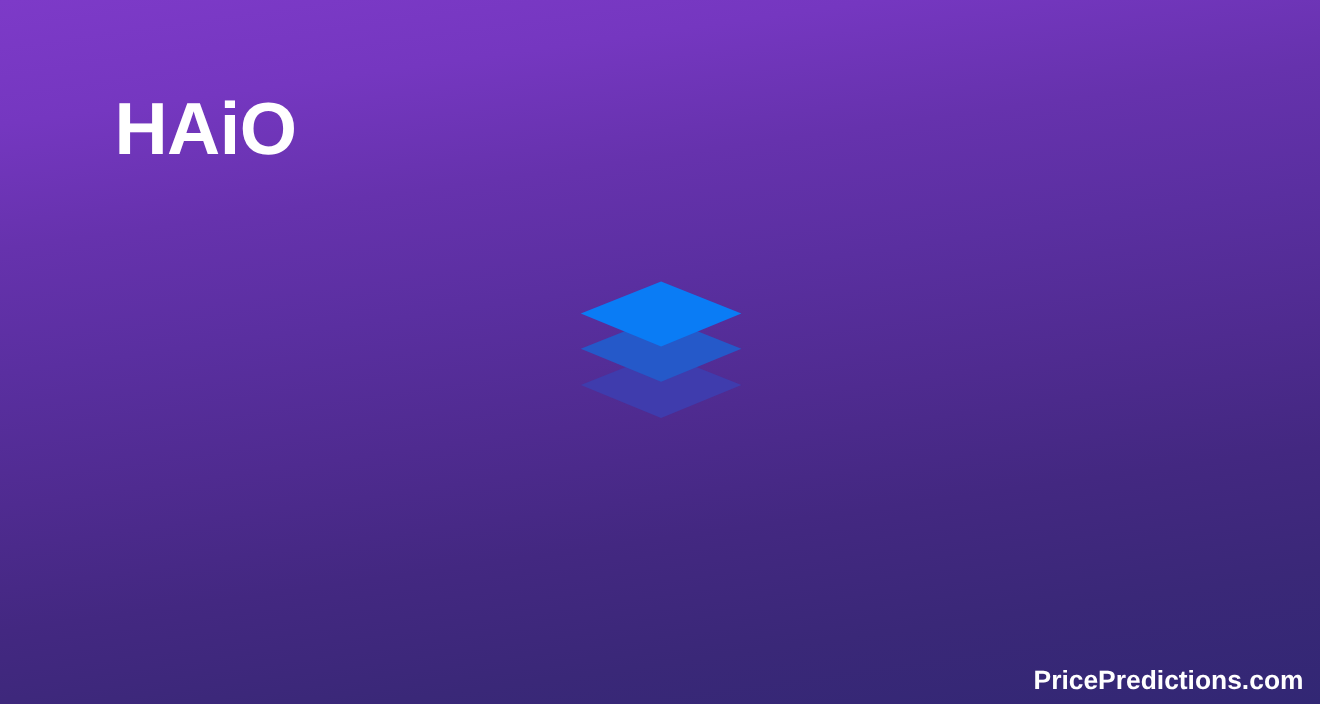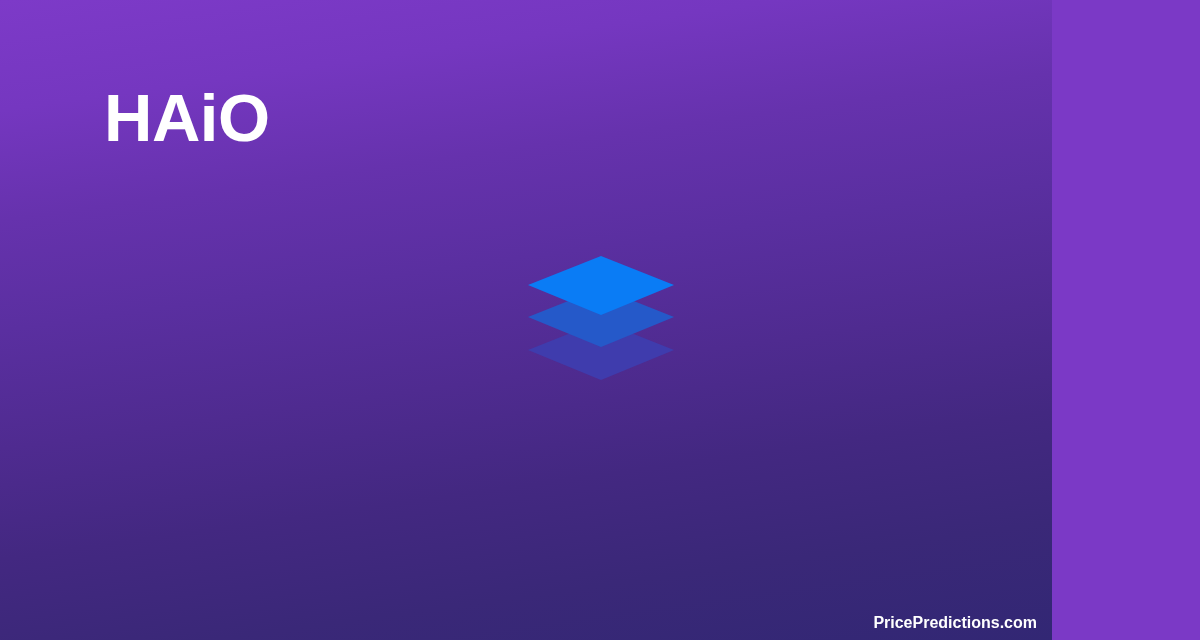--- a/index.html
+++ b/index.html
@@ -11,21 +11,21 @@
     overflow: hidden;
   }
 
   body {
     font-family: "Liberation Sans", sans-serif;
     background: #7b39c6;
   }
 
   .banner {
     position: relative;
-    width: 1052px;
+    width: 1200px;
     height: 640px;
     background: linear-gradient(172deg,
         #7d3ac8 0%,
         #7537c0 14%,
         #6632ad 28%,
         #5a2fa0 42%,
         #4f2b90 57%,
         #432881 71%,
         #3a2878 85%,
         #322774 100%);
@@ -67,21 +67,21 @@
     line-height: 1;
     letter-spacing: -0.5px;
     white-space: nowrap;
   }
 
   
   .watermark {
     position: absolute;
     right: 15px;
     bottom: 8px;
-    font-size: 16px;
+    font-size: 24px;
     font-weight: bold;
     color: #ffffff;
     line-height: 1.1;
     white-space: nowrap;
     text-align: center;
   }
 </style>
 </head>
 <body>
 

